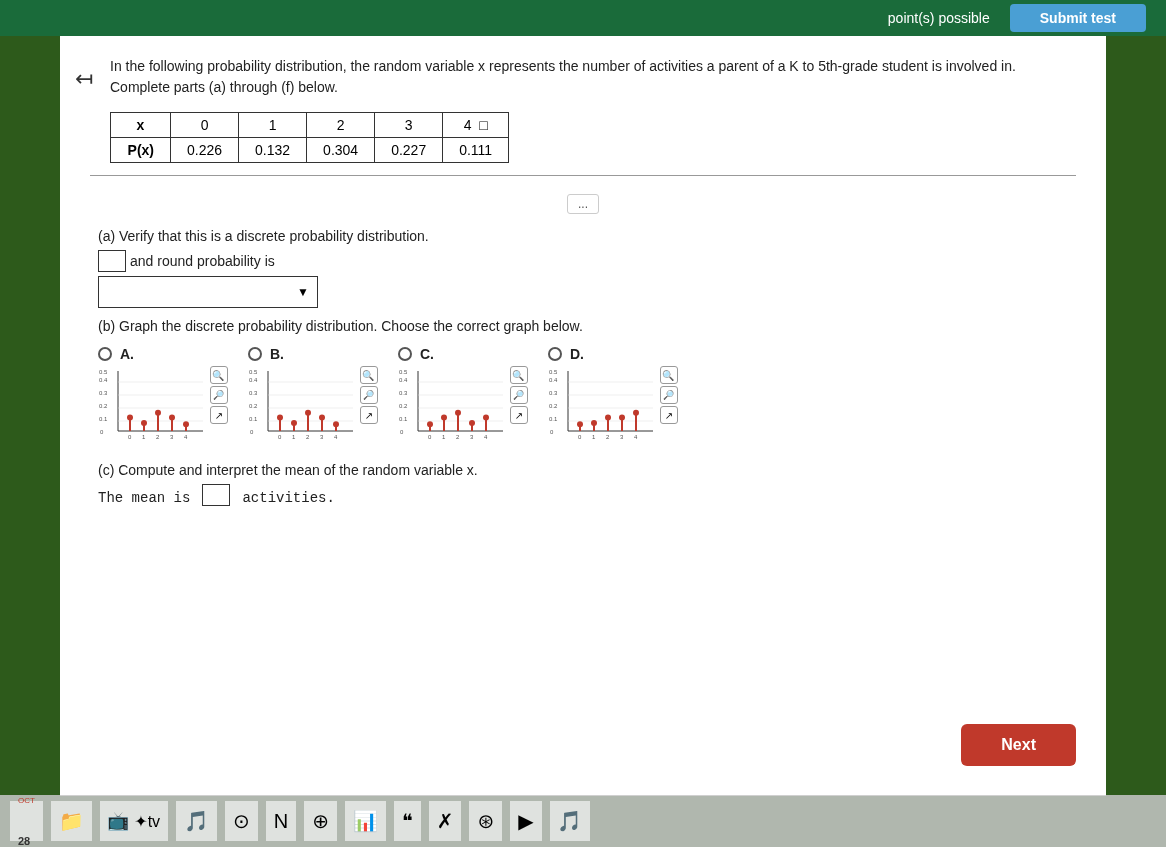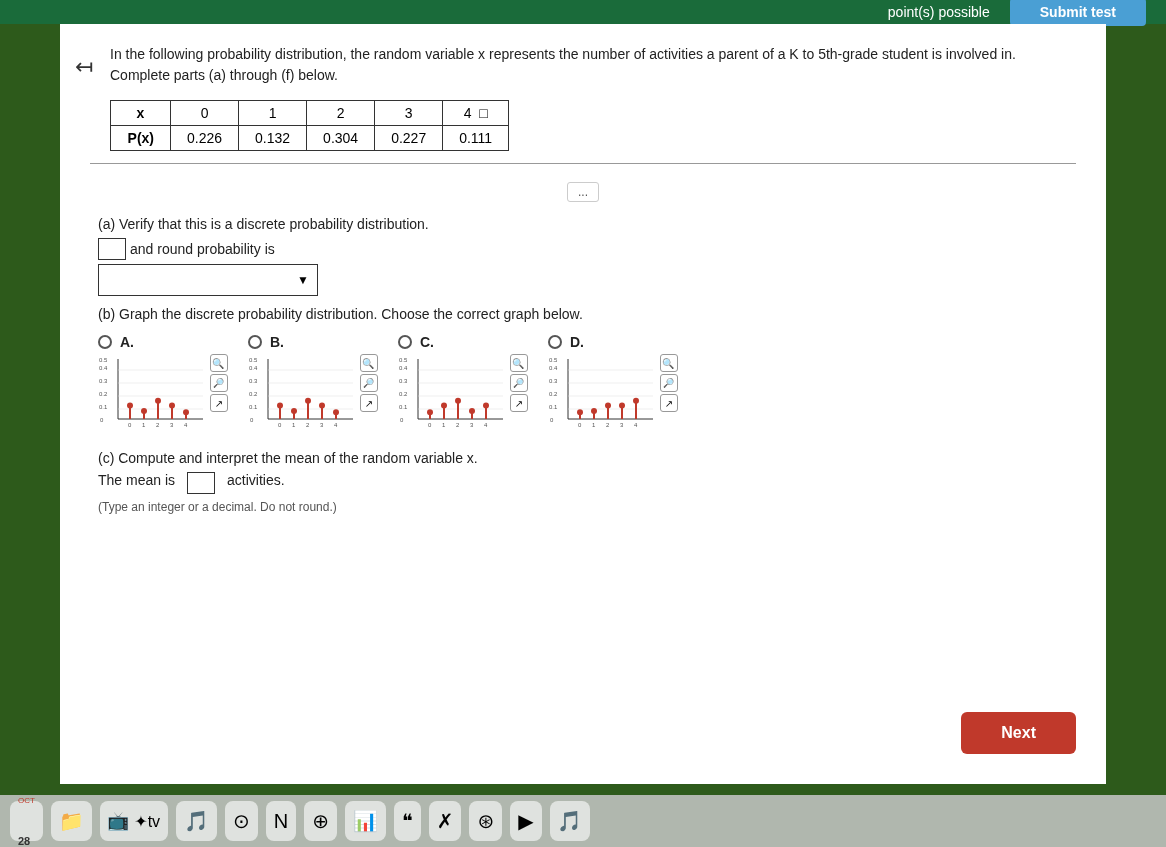--- a/index.html
+++ b/index.html
@@ -8,21 +8,21 @@
       background: #2d5a1b;
       width: 1166px;
       height: 847px;
       overflow: hidden;
       position: relative;
     }
 
     
     .header-bar {
       background: #1a6b3a;
-      height: 24px;
+      height: 36px;
       display: flex;
       align-items: center;
       justify-content: flex-end;
       padding: 0 20px;
     }
     .submit-test-btn {
       background: #4a9fd4;
       color: white;
       border: none;
       padding: 6px 30px;
@@ -196,23 +196,24 @@
     }
 
     
     .part-c {
       margin-top: 16px;
     }
     .mean-statement {
       font-size: 14px;
       color: #222;
       display: flex;
-      align-items: flex-start;
+      align-items: flex-end;
       gap: 12px;
       margin: 6px 0;
+      font-family: Liberation Mono, monospace;
     }
     .small-note {
       font-size: 12px;
       color: #555;
       margin-top: 4px;
     }
 
     
     .next-btn {
       position: absolute;
@@ -236,21 +237,21 @@
       right: 0;
       height: 52px;
       background: rgba(200, 200, 200, 0.85);
       display: flex;
       align-items: center;
       padding: 0 10px;
       gap: 8px;
     }
     .taskbar-item {
       background: rgba(255,255,255,0.6);
-      border-radius: 8px;
+      border-radius: 0;
       padding: 4px 8px;
       font-size: 12px;
       display: flex;
       align-items: center;
       gap: 4px;
       cursor: pointer;
       height: 40px;
     }
     .taskbar-date {
       font-size: 11px;
@@ -521,21 +522,20 @@
 
   </div>
 
   <div class="part-c" style="margin-left:8px;">
     <p class="part-label">(c) Compute and interpret the mean of the random variable x.</p>
     <div class="mean-statement">
       <span>The mean is</span>
       <span class="inline-box"></span>
       <span>activities.</span>
     </div>
-    <p class="small-note">(Type an integer or a decimal. Do not round.)</p>
   </div>
 
   <button class="next-btn">Next</button>
 
 </div>
 
 <div class="taskbar">
   <div class="taskbar-item">
     <div>
       <div style="font-size:8px; color:#c0392b; text-align:center;">OCT</div>

